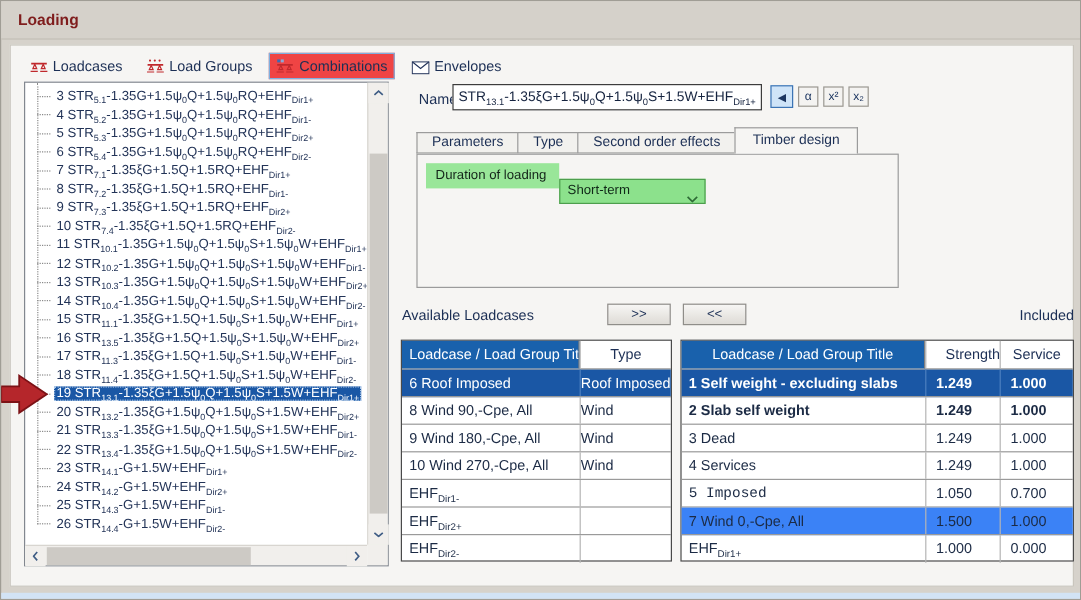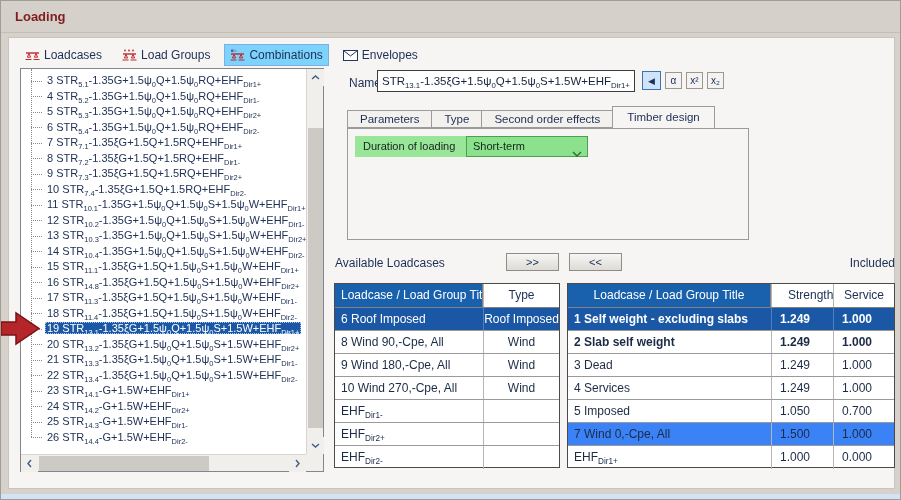--- a/index.html
+++ b/index.html
@@ -25,25 +25,25 @@
 
   
   .panel {
     position:absolute; left:7px; top:36px; width:887px; height:452px;
     background:#f6f5f3; border:1px solid #c9c5bd;
   }
 
   
   .viewtabs { position:absolute; left:10px; top:6px; display:flex; gap:8px; align-items:center; }
   .vtab {
-    display:inline-flex; align-items:center; gap:4px;
+    display:inline-flex; align-items:flex-end; gap:4px;
     padding:3px 5px; font-size:12px; color:#1c2f55;
     border:1px solid transparent; cursor:default; background:transparent;
   }
-  .vtab.sel { background:#7dd3fc; border:1px solid #7fafdf; }
+  .vtab.sel { background:#ef4444; border:1px solid #7fafdf; }
   .vtab svg { display:block; }
 
   
   .tree {
     position:absolute; left:11px; top:30px; width:304px; height:404px;
     background:#ffffff; border:1px solid #82878f;
   }
   .treebody {
     position:absolute; left:0; top:0; right:17px; bottom:17px;
     overflow:hidden; padding-top:4px; white-space:nowrap;
@@ -96,21 +96,21 @@
   }
   .dpanel {
     position:absolute; left:338px; top:90px; width:402px; height:112px;
     background:#f6f5f3; border:1px solid #9b9b9b; z-index:1;
   }
   .greenlabel {
     position:absolute; left:7px; top:7px; width:111px; height:21px;
     background:#99e699; font-size:11px; color:#14251a; line-height:21px; padding-left:8px;
   }
   .dropdown {
-    position:absolute; left:118px; top:7px; width:122px; height:21px;
+    position:absolute; left:118px; top:20px; width:122px; height:21px;
     background:#8ce18c; border:1px solid #4d9e4d; font-size:11px; color:#102818;
     line-height:19px; padding-left:6px;
   }
   .dropdown .chev { position:absolute; right:5px; top:7px; }
 
   
   .avlabel { position:absolute; left:326px; top:218px; font-size:12px; color:#1c2f55; }
   .inclabel { position:absolute; left:806px; top:218px; width:80px; text-align:right; font-size:12px; color:#1c2f55; }
   .xferbtn {
     position:absolute; top:215px; width:53px; height:18px;
@@ -125,21 +125,21 @@
   #intbl { left:558px; width:328px; }
   .thead { display:flex; height:24px; border-bottom:1px solid #808080; }
   .th { line-height:23px; text-align:center; color:#1c2f55; overflow:hidden; white-space:nowrap; }
   .th.blue { background:#1961ac; color:#fff; border-right:1px solid #808080; }
   .th + .th { border-left:1px solid #b5b5b5; }
   .trow { display:flex; height:23px; line-height:22px; border-bottom:1px solid #9a9a9a; color:#1c2b45; }
   .trow:last-child { border-bottom:none; }
   .cell { overflow:hidden; white-space:nowrap; }
   .cell + .cell { border-left:1px solid #b5b5b5; }
   .c-t { padding-left:6px; }
-  .c-y { text-align:center; }
+  .c-y { text-align:left; }
   .c-n { padding-left:8px; }
   #avtbl .c-t { width:148px; } #avtbl .c-y { width:76px; }
   #intbl .c-t { width:203px; } #intbl .c-n1 { width:62px; } #intbl .c-n2 { width:61px; }
   .trow.sel { background:#1a57a5; color:#fff; }
   .trow.sel .cell + .cell { border-left-color:#4d7fc0; }
   .trow.bold { font-weight:bold; }
   .trow.green { background:#3b82f6; }
 
   
   .bstrip { position:absolute; left:0; bottom:0; width:100%; height:5px; background:#d2e3f5; }
@@ -217,21 +217,21 @@
           <div class="titem"><span class="conn"></span><span class="tlab">6 STR<sub>5.4</sub>-1.35G+1.5ψ<sub>0</sub>Q+1.5ψ<sub>0</sub>RQ+EHF<sub>Dir2-</sub></span></div>
           <div class="titem"><span class="conn"></span><span class="tlab">7 STR<sub>7.1</sub>-1.35ξG+1.5Q+1.5RQ+EHF<sub>Dir1+</sub></span></div>
           <div class="titem"><span class="conn"></span><span class="tlab">8 STR<sub>7.2</sub>-1.35ξG+1.5Q+1.5RQ+EHF<sub>Dir1-</sub></span></div>
           <div class="titem"><span class="conn"></span><span class="tlab">9 STR<sub>7.3</sub>-1.35ξG+1.5Q+1.5RQ+EHF<sub>Dir2+</sub></span></div>
           <div class="titem"><span class="conn"></span><span class="tlab">10 STR<sub>7.4</sub>-1.35ξG+1.5Q+1.5RQ+EHF<sub>Dir2-</sub></span></div>
           <div class="titem"><span class="conn"></span><span class="tlab">11 STR<sub>10.1</sub>-1.35G+1.5ψ<sub>0</sub>Q+1.5ψ<sub>0</sub>S+1.5ψ<sub>0</sub>W+EHF<sub>Dir1+</sub></span></div>
           <div class="titem"><span class="conn"></span><span class="tlab">12 STR<sub>10.2</sub>-1.35G+1.5ψ<sub>0</sub>Q+1.5ψ<sub>0</sub>S+1.5ψ<sub>0</sub>W+EHF<sub>Dir1-</sub></span></div>
           <div class="titem"><span class="conn"></span><span class="tlab">13 STR<sub>10.3</sub>-1.35G+1.5ψ<sub>0</sub>Q+1.5ψ<sub>0</sub>S+1.5ψ<sub>0</sub>W+EHF<sub>Dir2+</sub></span></div>
           <div class="titem"><span class="conn"></span><span class="tlab">14 STR<sub>10.4</sub>-1.35G+1.5ψ<sub>0</sub>Q+1.5ψ<sub>0</sub>S+1.5ψ<sub>0</sub>W+EHF<sub>Dir2-</sub></span></div>
           <div class="titem"><span class="conn"></span><span class="tlab">15 STR<sub>11.1</sub>-1.35ξG+1.5Q+1.5ψ<sub>0</sub>S+1.5ψ<sub>0</sub>W+EHF<sub>Dir1+</sub></span></div>
-          <div class="titem"><span class="conn"></span><span class="tlab">16 STR<sub>14.8</sub>-1.35ξG+1.5Q+1.5ψ<sub>0</sub>S+1.5ψ<sub>0</sub>W+EHF<sub>Dir2+</sub></span></div>
+          <div class="titem"><span class="conn"></span><span class="tlab">16 STR<sub>13.5</sub>-1.35ξG+1.5Q+1.5ψ<sub>0</sub>S+1.5ψ<sub>0</sub>W+EHF<sub>Dir2+</sub></span></div>
           <div class="titem"><span class="conn"></span><span class="tlab">17 STR<sub>11.3</sub>-1.35ξG+1.5Q+1.5ψ<sub>0</sub>S+1.5ψ<sub>0</sub>W+EHF<sub>Dir1-</sub></span></div>
           <div class="titem"><span class="conn"></span><span class="tlab">18 STR<sub>11.4</sub>-1.35ξG+1.5Q+1.5ψ<sub>0</sub>S+1.5ψ<sub>0</sub>W+EHF<sub>Dir2-</sub></span></div>
           <div class="titem"><span class="conn"></span><span class="tlab sel">19 STR<sub>13.1</sub>-1.35ξG+1.5ψ<sub>0</sub>Q+1.5ψ<sub>0</sub>S+1.5W+EHF<sub>Dir1+</sub></span></div>
           <div class="titem"><span class="conn"></span><span class="tlab">20 STR<sub>13.2</sub>-1.35ξG+1.5ψ<sub>0</sub>Q+1.5ψ<sub>0</sub>S+1.5W+EHF<sub>Dir2+</sub></span></div>
           <div class="titem"><span class="conn"></span><span class="tlab">21 STR<sub>13.3</sub>-1.35ξG+1.5ψ<sub>0</sub>Q+1.5ψ<sub>0</sub>S+1.5W+EHF<sub>Dir1-</sub></span></div>
           <div class="titem"><span class="conn"></span><span class="tlab">22 STR<sub>13.4</sub>-1.35ξG+1.5ψ<sub>0</sub>Q+1.5ψ<sub>0</sub>S+1.5W+EHF<sub>Dir2-</sub></span></div>
           <div class="titem"><span class="conn"></span><span class="tlab">23 STR<sub>14.1</sub>-G+1.5W+EHF<sub>Dir1+</sub></span></div>
           <div class="titem"><span class="conn"></span><span class="tlab">24 STR<sub>14.2</sub>-G+1.5W+EHF<sub>Dir2+</sub></span></div>
           <div class="titem"><span class="conn"></span><span class="tlab">25 STR<sub>14.3</sub>-G+1.5W+EHF<sub>Dir1-</sub></span></div>
           <div class="titem"><span class="conn"></span><span class="tlab">26 STR<sub>14.4</sub>-G+1.5W+EHF<sub>Dir2-</sub></span></div>
@@ -353,21 +353,21 @@
             <div class="cell c-t" style="width:203px;">3 Dead</div>
             <div class="cell c-n c-n1" style="width:62px;">1.249</div>
             <div class="cell c-n c-n2" style="width:61px;">1.000</div>
           </div>
           <div class="trow">
             <div class="cell c-t" style="width:203px;">4 Services</div>
             <div class="cell c-n c-n1" style="width:62px;">1.249</div>
             <div class="cell c-n c-n2" style="width:61px;">1.000</div>
           </div>
           <div class="trow">
-            <div class="cell c-t" style="width:203px;">5 Imposed</div>
+            <div class="cell c-t" style="width:203px;font-family:Liberation Mono, monospace;">5 Imposed</div>
             <div class="cell c-n c-n1" style="width:62px;">1.050</div>
             <div class="cell c-n c-n2" style="width:61px;">0.700</div>
           </div>
           <div class="trow green">
             <div class="cell c-t" style="width:203px;">7 Wind 0,-Cpe, All</div>
             <div class="cell c-n c-n1" style="width:62px;">1.500</div>
             <div class="cell c-n c-n2" style="width:61px;">1.000</div>
           </div>
           <div class="trow">
             <div class="cell c-t" style="width:203px;">EHF<sub>Dir1+</sub></div>

